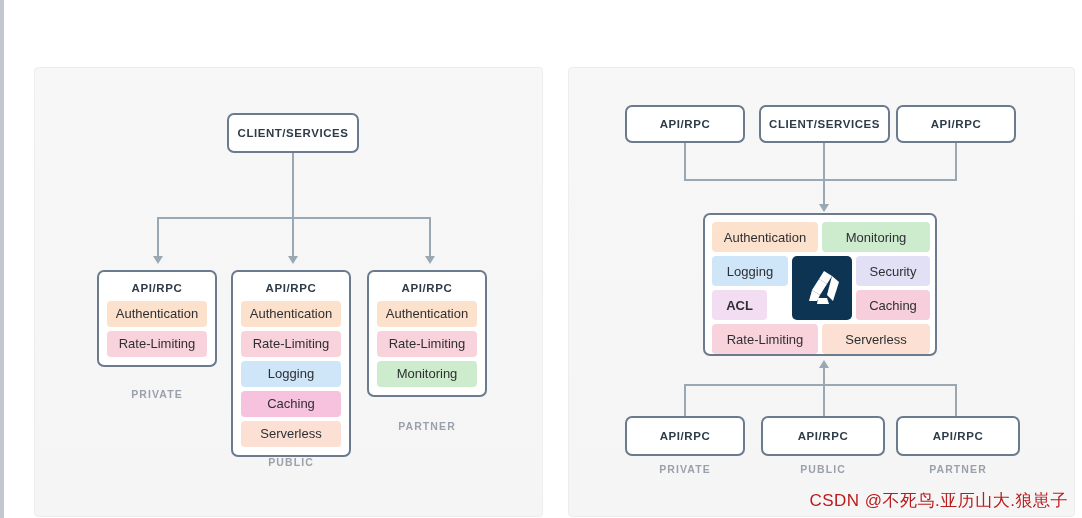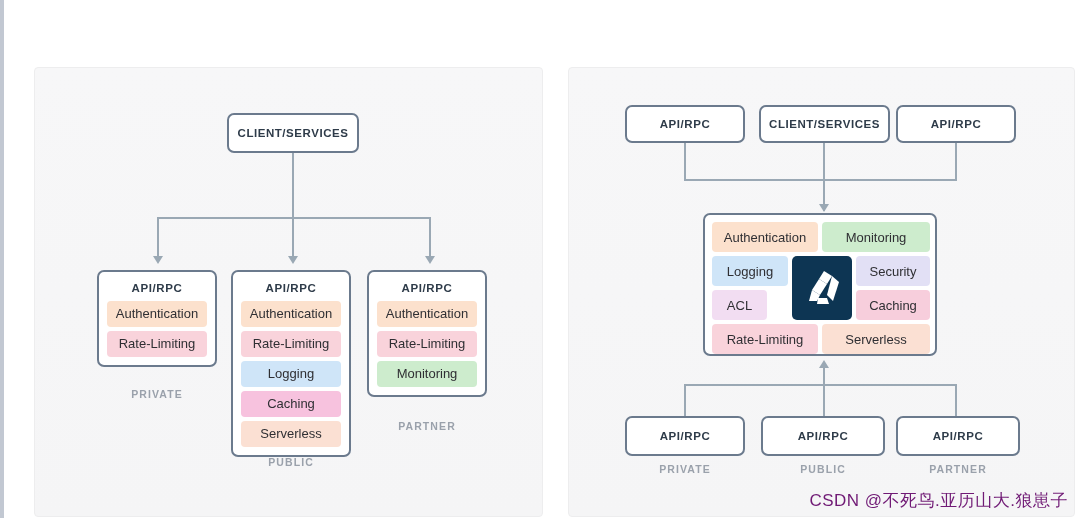--- a/index.html
+++ b/index.html
@@ -162,21 +162,21 @@
     border-right: 5px solid transparent;
   }
   .arrow-down { border-top: 8px solid #9aa8b4; }
   .arrow-up   { border-bottom: 8px solid #9aa8b4; }
 
   .watermark {
     position: absolute;
     right: 14px;
     bottom: 6px;
     font-size: 17px;
-    color: #701a75;
+    color: #b91c1c;
     white-space: nowrap;
     letter-spacing: .5px;
   }
 </style>
 </head>
 <body>
 
 <div id="screen">
 
   <div class="left-gutter"></div>
@@ -252,21 +252,21 @@
       <div class="arrow-down" style="left:250px; top:136px;"></div>
 
       <div class="kong-box" style="left:134px; top:145px; width:234px; height:143px;">
         <div class="kong-grid">
           <div class="kong-cell" style="left:0px;   top:0px;  width:106px; height:30px; background:#fce1cd;">Authentication</div>
           <div class="kong-cell" style="left:110px; top:0px;  width:108px; height:30px; background:#cdeccd;">Monitoring</div>
 
           <div class="kong-cell" style="left:0px;   top:34px; width:76px;  height:30px; background:#cfe5f8;">Logging</div>
           <div class="kong-cell" style="left:144px; top:34px; width:74px;  height:30px; background:#e2e0f5;">Security</div>
 
-          <div class="kong-cell" style="left:0px;   top:68px; width:55px;  height:30px; background:#f2ddf2;">ACL</div>
+          <div class="kong-cell" style="left:0px;   top:68px; width:55px;  height:30px; background:#f2ddf2;font-weight:bold;">ACL</div>
           <div class="kong-cell" style="left:144px; top:68px; width:74px;  height:30px; background:#f7cedc;">Caching</div>
 
           <div class="kong-logo" style="left:80px; top:34px; width:60px; height:64px;">
             <svg width="38" height="40" viewBox="0 0 38 40" aria-hidden="true">
               <g fill="#ffffff">
                 <polygon points="21,3 29,8 24,16 16,11"></polygon>
                 <polygon points="16,11 24,16 17,27 9,22"></polygon>
                 <polygon points="29,8 36,14 30,33 24,27"></polygon>
                 <polygon points="9,22 17,27 14,33 6,33"></polygon>
                 <polygon points="15,30 24,30 26,36 14,36"></polygon>

